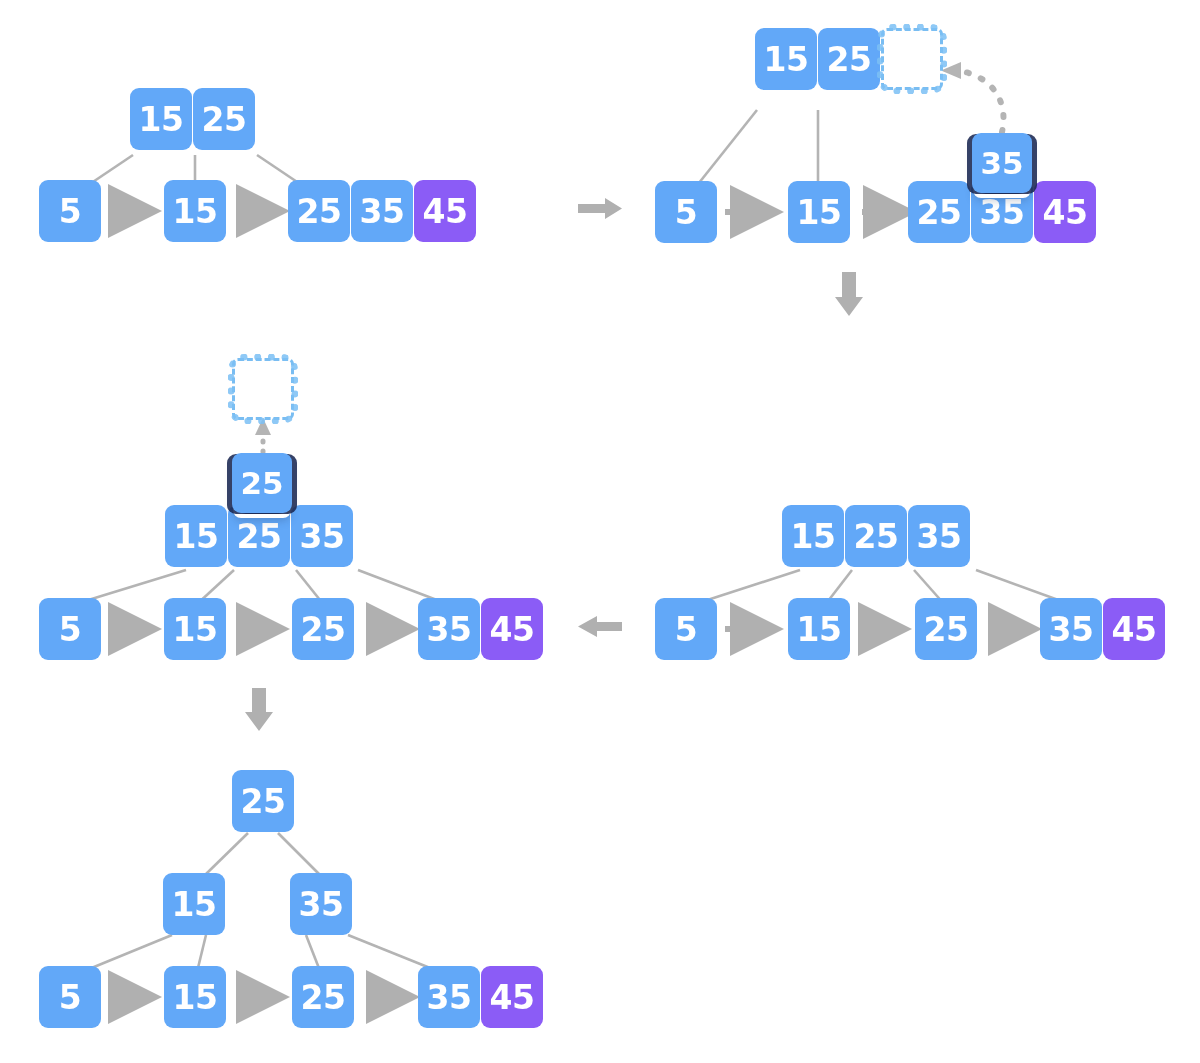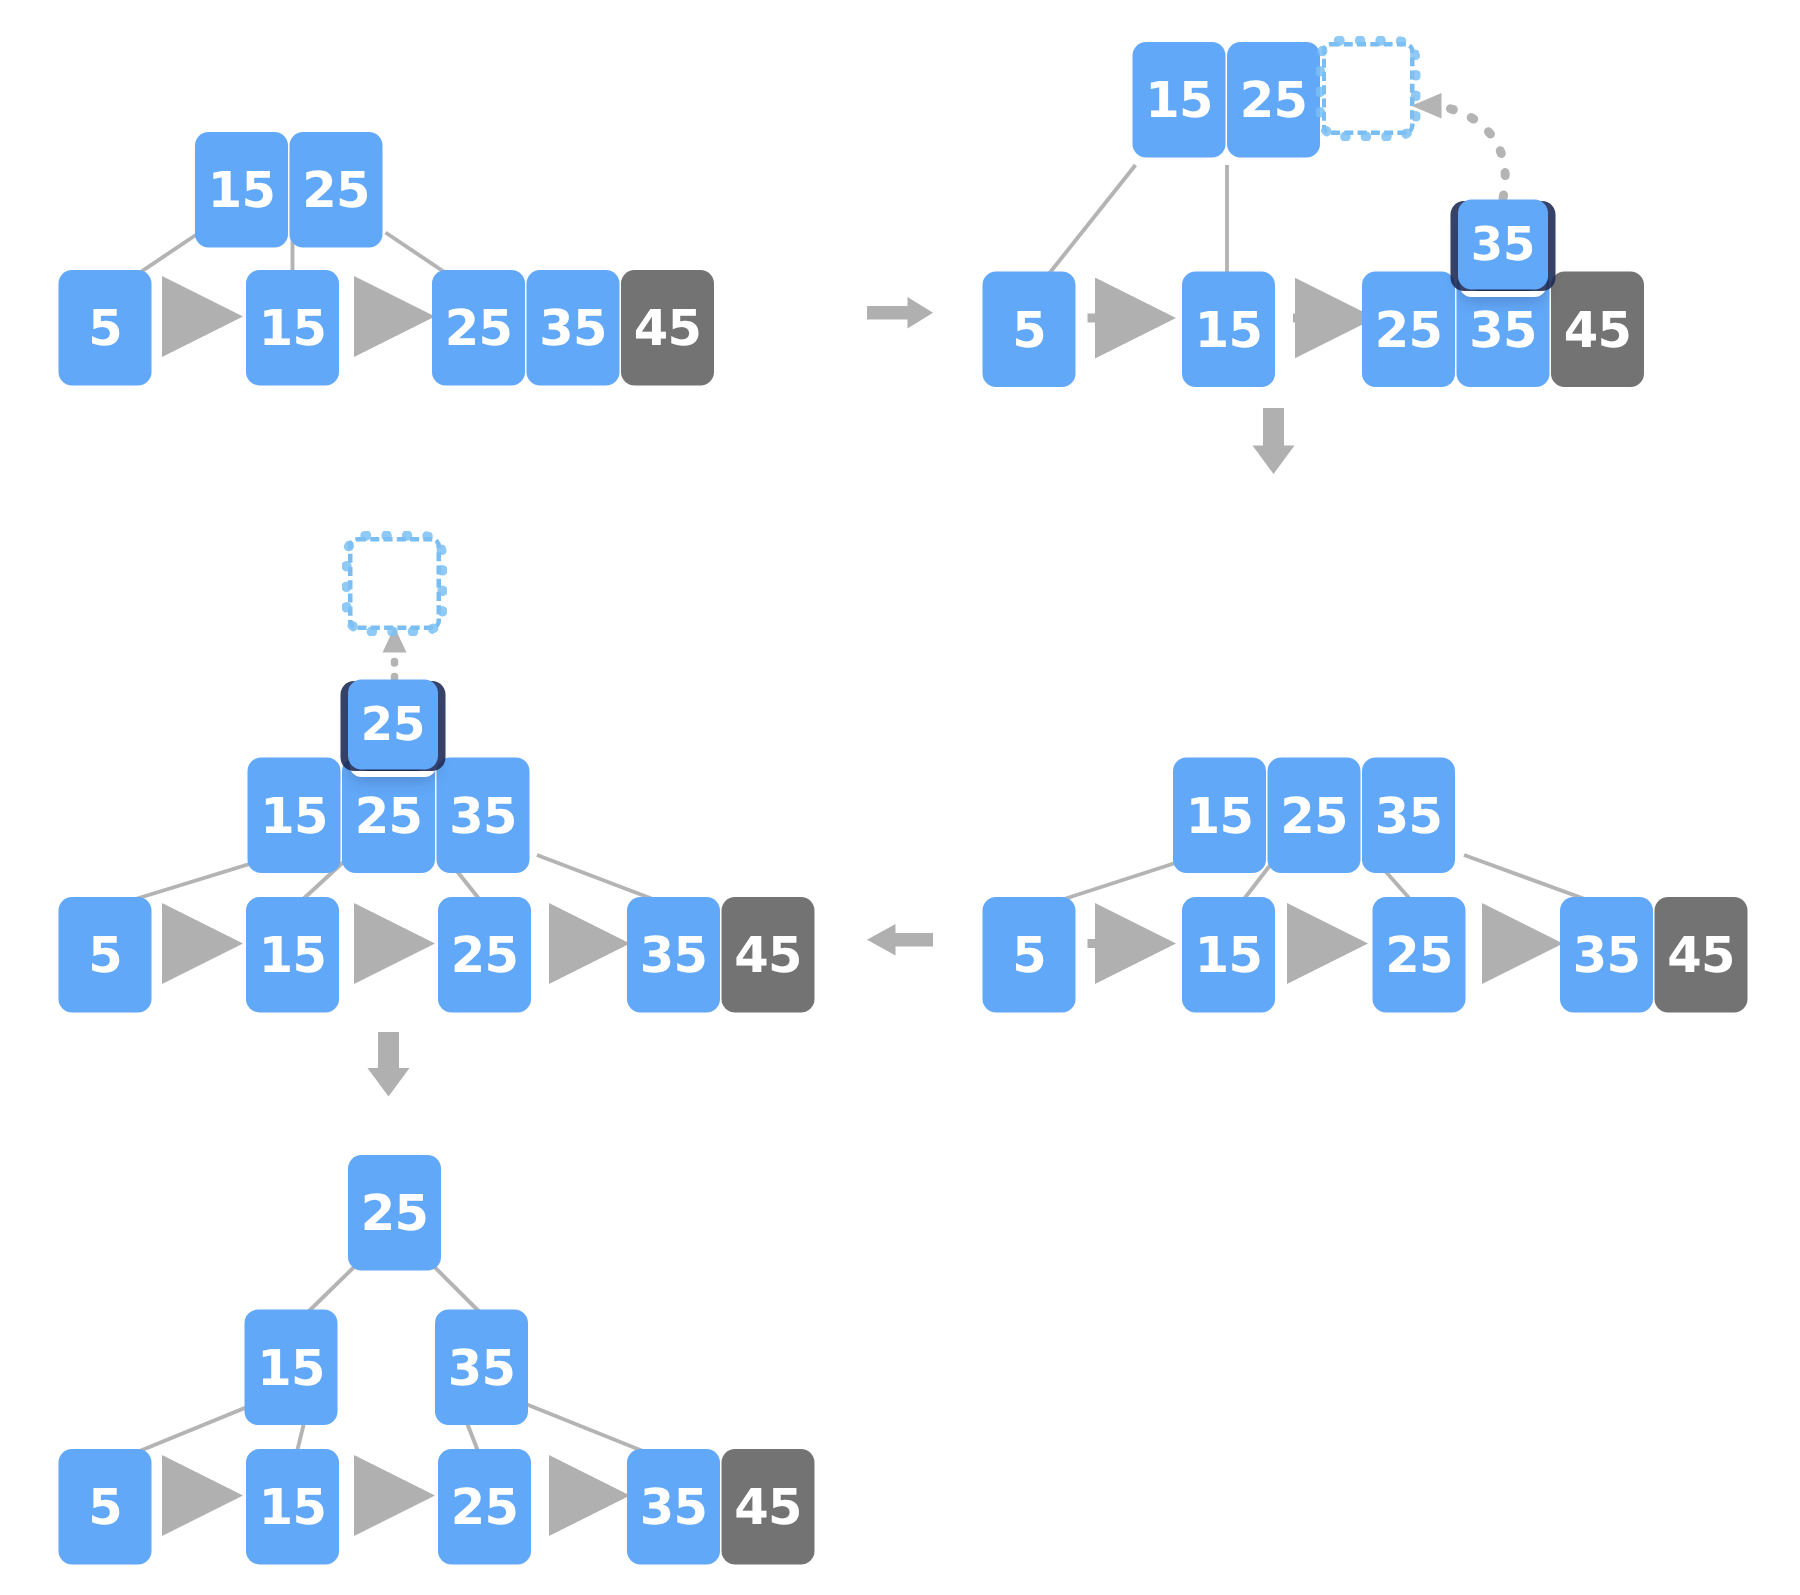--- a/index.html
+++ b/index.html
@@ -11,30 +11,30 @@
     position:relative;overflow:hidden;
   }
   #stage{position:absolute;left:0;top:0;width:1200px;height:1063px;}
 
   
   #wires{position:absolute;left:0;top:0;width:1200px;height:1063px;pointer-events:none;}
 
   
   .node{position:absolute;display:flex;align-items:stretch;}
   .cell{
-    width:62px;height:77px;
+    width:62px;height:62px;
     background:#62a8f8;
     border-radius:9px;
     display:flex;align-items:center;justify-content:center;
     color:#ffffff;
     font-size:33px;font-weight:bold;
     letter-spacing:-0.5px;
     box-sizing:border-box;
   }
-  .cell.key{background:#737373;border-radius:8px;}
+  .cell.key{background:#8b5cf6;border-radius:8px;}
   .cell + .cell{margin-left:1px;}
 
   
   .leaf{position:absolute;display:flex;align-items:stretch;border-radius:9px;}
   .leaf .cell{border-radius:9px;}
 
   
   .floating{
     position:absolute;
     width:60px;height:60px;

